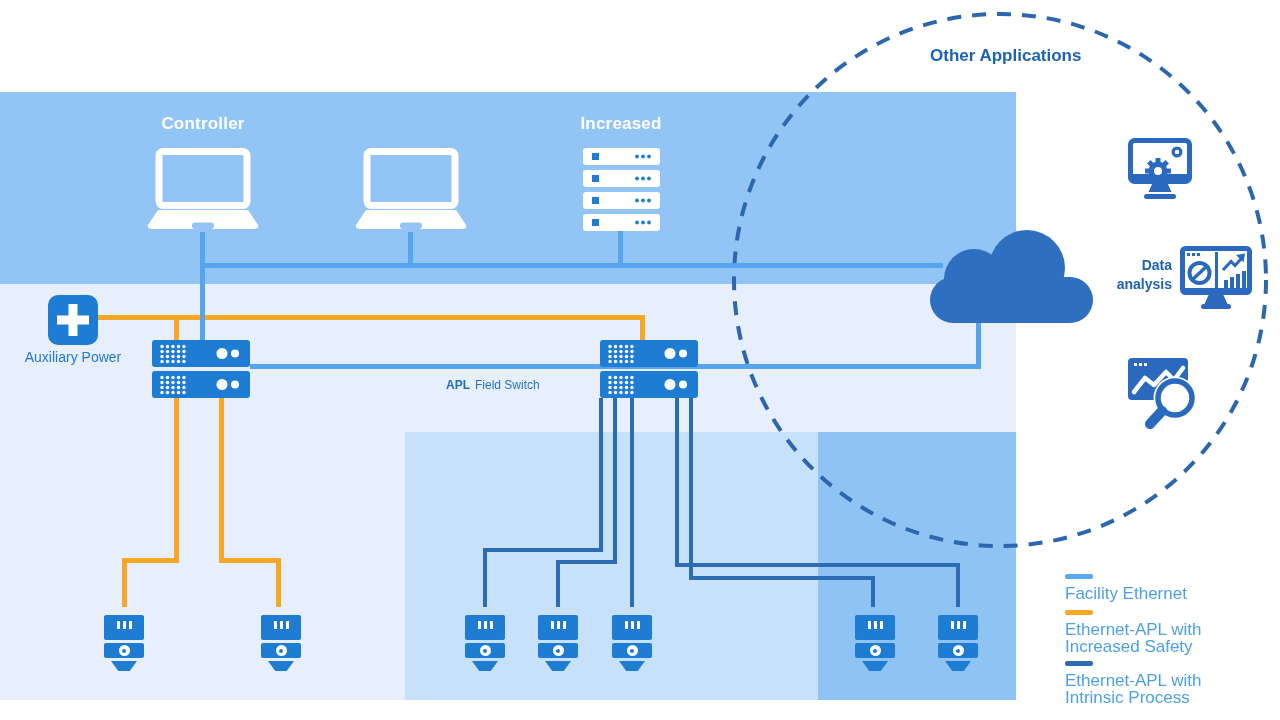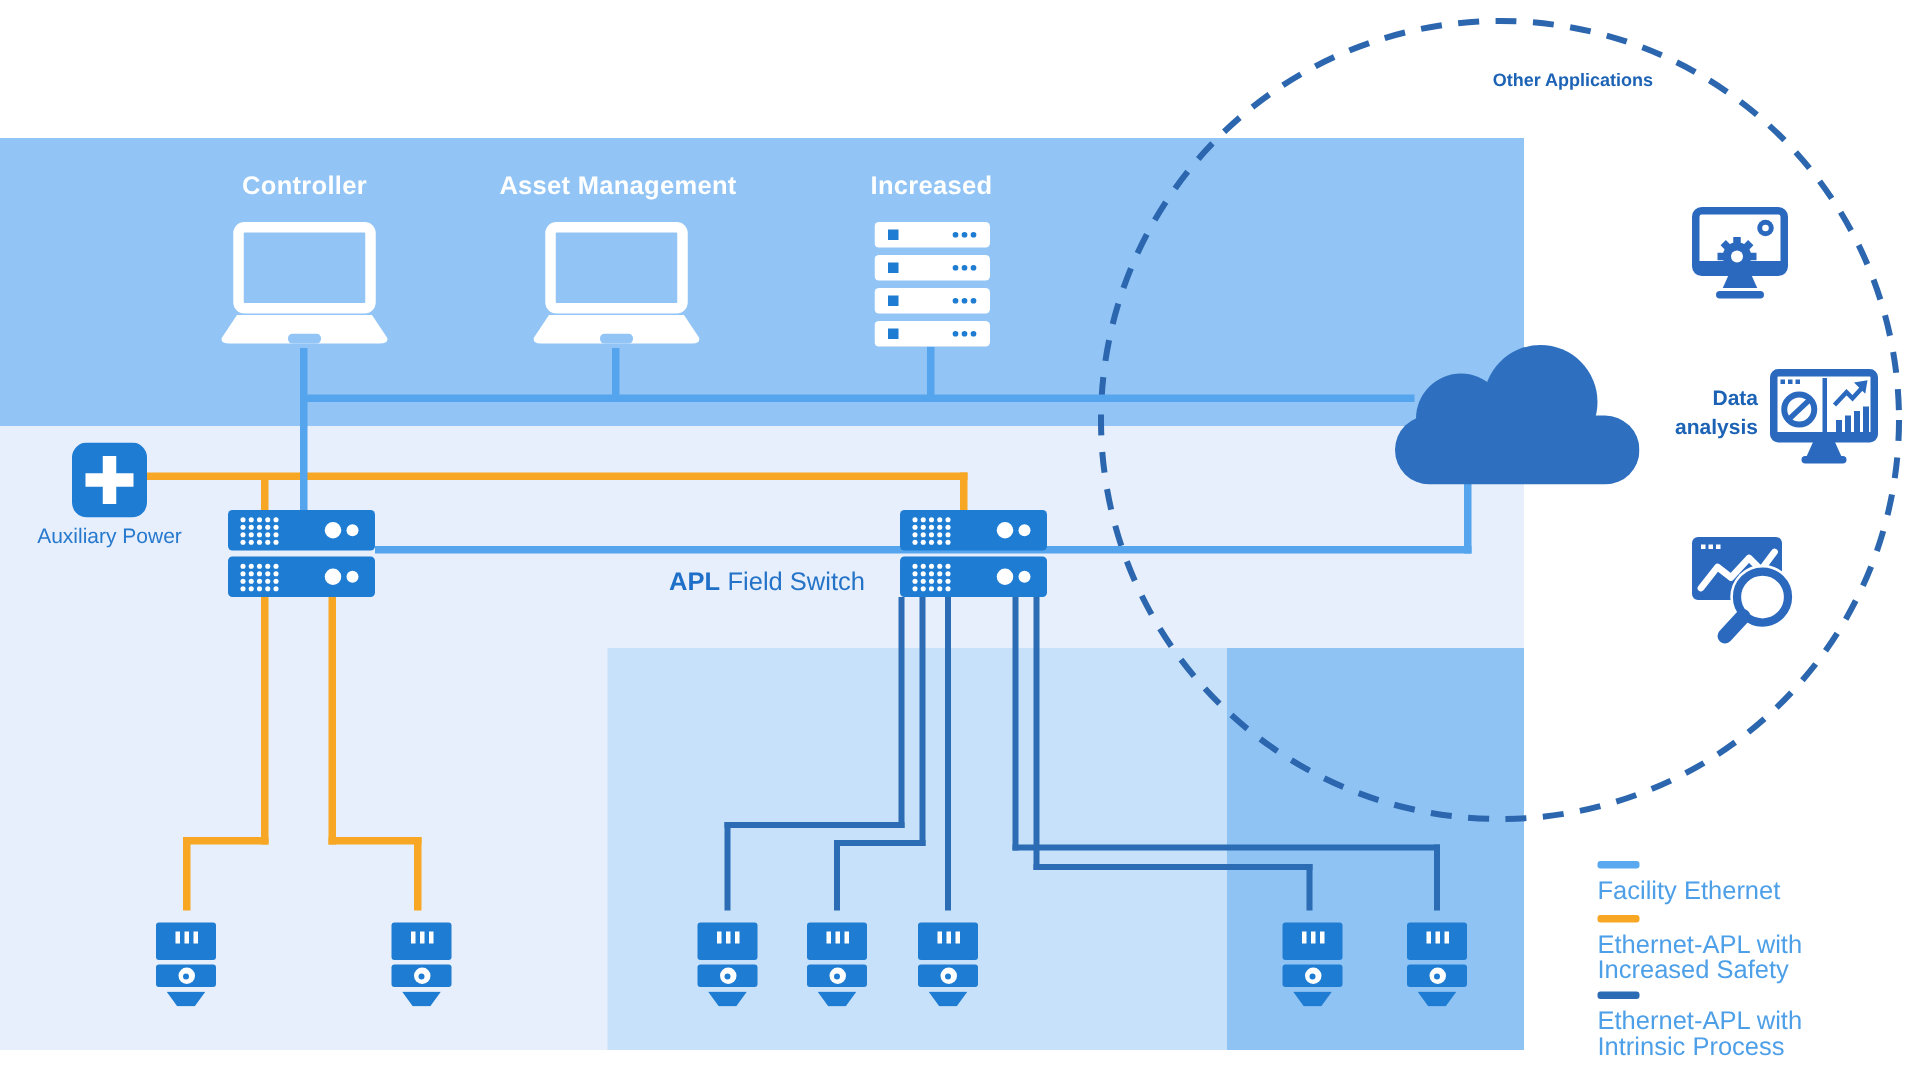--- a/index.html
+++ b/index.html
@@ -12,24 +12,24 @@
   #zone-outer{left:0;top:284px;width:1016px;height:416px;background:#E6EFFB;}
   #zone-mid{left:405px;top:432px;width:611px;height:268px;background:#C6E1F9;}
   #zone-intrinsic{left:818px;top:432px;width:198px;height:268px;background:#8FC3F4;}
   
   .ln{position:absolute;}
   .lb{background:#55A4EE;}   
   .lo{background:#F7A723;}   
   .ld{background:#2B6CB4;}   
   
   .nodelabel{position:absolute;color:#fff;font-size:17px;font-weight:bold;text-align:center;letter-spacing:.2px;}
-  .bluehead{position:absolute;color:#1D63B5;font-size:12px;font-weight:bold;text-align:right;}
+  .bluehead{position:absolute;color:#1D63B5;font-size:17px;font-weight:bold;text-align:left;}
   .applabel{position:absolute;color:#1D63B5;font-size:14px;font-weight:bold;text-align:right;line-height:19px;}
   #aux-label{position:absolute;left:0;top:349px;width:146px;text-align:center;color:#2779CE;font-size:14px;}
-  #apl-label{position:absolute;left:446px;top:378px;font-size:17px;color:#2573C8;}
+  #apl-label{position:absolute;left:446px;top:378px;font-size:12px;color:#2573C8;}
   #apl-label b{color:#1E6FC8;}
   #apl-label span{margin-left:5px;}
   
   .device{position:absolute;width:40px;height:56px;}
   .device .dt{height:25px;background:#1E7CD2;border-radius:2px;display:flex;justify-content:center;align-items:flex-start;padding-top:6px;gap:3px;box-sizing:border-box;}
   .device .dt i{width:3px;height:8px;background:#fff;display:block;}
   .device .dm{height:15px;background:#1E7CD2;border-radius:2px;margin-top:3px;display:flex;justify-content:center;align-items:center;}
   .device .dm i{width:11px;height:11px;border-radius:50%;background:#fff;display:flex;align-items:center;justify-content:center;}
   .device .dm i::after{content:"";width:4px;height:4px;border-radius:50%;background:#1E7CD2;}
   .device .dn{width:26px;height:10px;background:#1E7CD2;margin:3px auto 0;clip-path:polygon(0 0,100% 0,72% 100%,28% 100%);}
@@ -122,21 +122,20 @@
   <div class="ln ld" style="left:556px;top:560px;width:4px;height:47px"></div>
   <div class="ln ld" style="left:630px;top:398px;width:4px;height:209px"></div>
   <div class="ln ld" style="left:675px;top:398px;width:4px;height:169px"></div>
   <div class="ln ld" style="left:675px;top:563px;width:285px;height:4px"></div>
   <div class="ln ld" style="left:956px;top:563px;width:4px;height:44px"></div>
   <div class="ln ld" style="left:689px;top:398px;width:4px;height:182px"></div>
   <div class="ln ld" style="left:689px;top:576px;width:186px;height:4px"></div>
   <div class="ln ld" style="left:871px;top:576px;width:4px;height:31px"></div>
 
   <div class="nodelabel" style="left:123px;top:114px;width:160px">Controller</div>
-  <div class="nodelabel" style="left:312px;top:114px;width:200px">Asset Management</div>
   <div class="nodelabel" style="left:541px;top:114px;width:160px">Increased</div>
 
   <svg class="abs" style="left:145px;top:148px" width="116" height="84">
       <use href="#laptop"></use>
     </svg>
   <svg class="abs" style="left:353px;top:148px" width="116" height="84">
       <use href="#laptop"></use>
     </svg>
 
   <svg class="abs" style="left:583px;top:148px" width="77" height="84">

